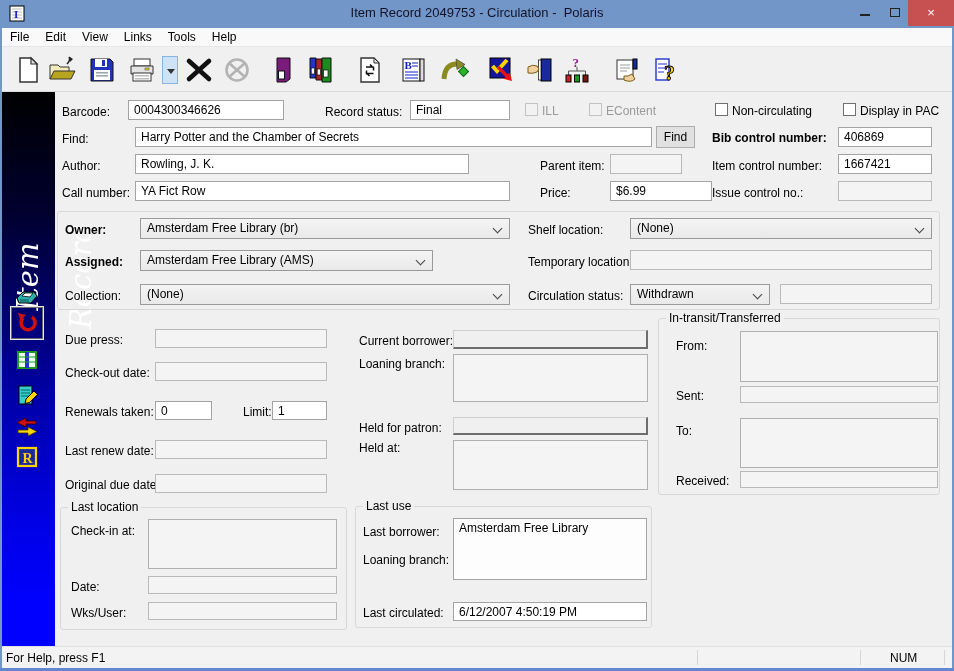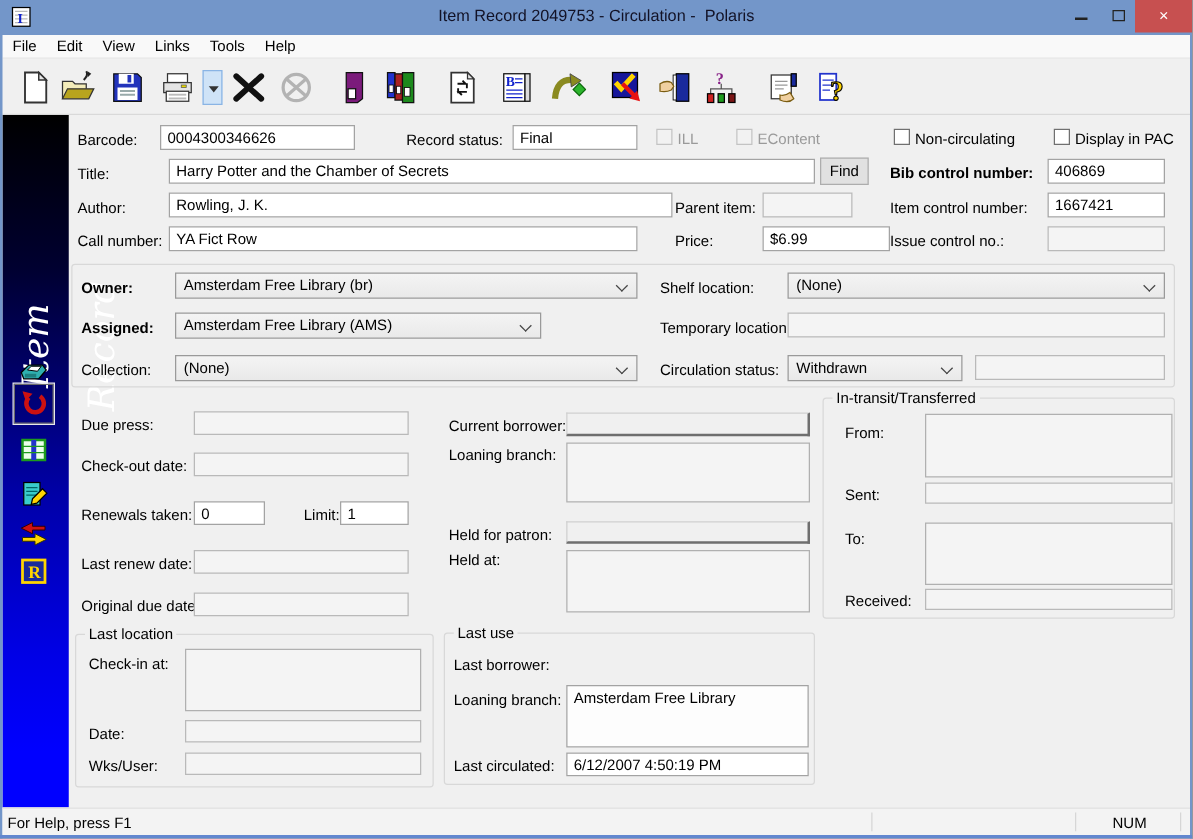--- a/index.html
+++ b/index.html
@@ -272,28 +272,28 @@
   <div class="fld" style="left:410px;top:100px;width:100px">Final</div>
   <span class="cb dis" style="left:525px;top:103px"></span>
   <span class="lbl dis" style="left:542px;top:104px">ILL</span>
   <span class="cb dis" style="left:589px;top:103px"></span>
   <span class="lbl dis" style="left:606px;top:104px">EContent</span>
   <span class="cb" style="left:715px;top:103px"></span>
   <span class="lbl" style="left:732px;top:104px">Non-circulating</span>
   <span class="cb" style="left:843px;top:103px"></span>
   <span class="lbl" style="left:860px;top:104px">Display in PAC</span>
 
-  <span class="lbl" style="left:62px;top:132px">Title:</span>
+  <span class="lbl" style="left:62px;top:132px">Find:</span>
   <div class="fld" style="left:135px;top:127px;width:517px">Harry Potter and the Chamber of Secrets</div>
   <div class="btn" style="left:656px;top:126px;width:39px;height:22px;line-height:20px">Find</div>
   <span class="lbl b" style="left:712px;top:131px">Bib control number:</span>
   <div class="fld" style="left:838px;top:127px;width:94px">406869</div>
 
   <span class="lbl" style="left:62px;top:159px">Author:</span>
-  <div class="fld" style="left:135px;top:154px;width:403px">Rowling, J. K.</div>
+  <div class="fld" style="left:135px;top:154px;width:334px">Rowling, J. K.</div>
   <span class="lbl" style="left:540px;top:159px">Parent item:</span>
   <div class="fld g" style="left:610px;top:154px;width:72px"></div>
   <span class="lbl" style="left:712px;top:159px">Item control number:</span>
   <div class="fld" style="left:838px;top:154px;width:94px">1667421</div>
 
   <span class="lbl" style="left:62px;top:186px">Call number:</span>
   <div class="fld" style="left:135px;top:181px;width:375px">YA Fict Row</div>
   <span class="lbl" style="left:540px;top:186px">Price:</span>
   <div class="fld" style="left:610px;top:181px;width:102px">$6.99</div>
   <span class="lbl" style="left:712px;top:186px">Issue control no.:</span>
@@ -356,21 +356,21 @@
   <div class="box" style="left:148px;top:519px;width:189px;height:50px"></div>
   <span class="lbl" style="left:71px;top:580px">Date:</span>
   <div class="fld g" style="left:148px;top:576px;width:189px;height:18px"></div>
   <span class="lbl" style="left:71px;top:606px">Wks/User:</span>
   <div class="fld g" style="left:148px;top:602px;width:189px;height:18px"></div>
 
   <div class="grp" style="left:355px;top:506px;width:297px;height:122px"></div>
   <span class="grp-title" style="left:363px;top:499px">Last use</span>
   <span class="lbl" style="left:363px;top:525px">Last borrower:</span>
   <span class="lbl" style="left:363px;top:553px">Loaning branch:</span>
-  <div class="box w" style="left:453px;top:548px;width:194px;height:50px">Amsterdam Free Library</div>
+  <div class="box w" style="left:453px;top:518px;width:194px;height:62px">Amsterdam Free Library</div>
   <span class="lbl" style="left:363px;top:606px">Last circulated:</span>
   <div class="fld" style="left:453px;top:602px;width:194px;height:19px">6/12/2007 4:50:19 PM</div>
 
   <div class="frame-l"></div>
   <div class="frame-r"></div>
   <div class="statusbar">
     <span class="lbl" style="left:4px;top:4px">For Help, press F1</span>
     <span class="sb-sep" style="left:695px"></span>
     <span class="sb-sep" style="left:858px"></span>
     <span class="lbl" style="left:888px;top:4px">NUM</span>

